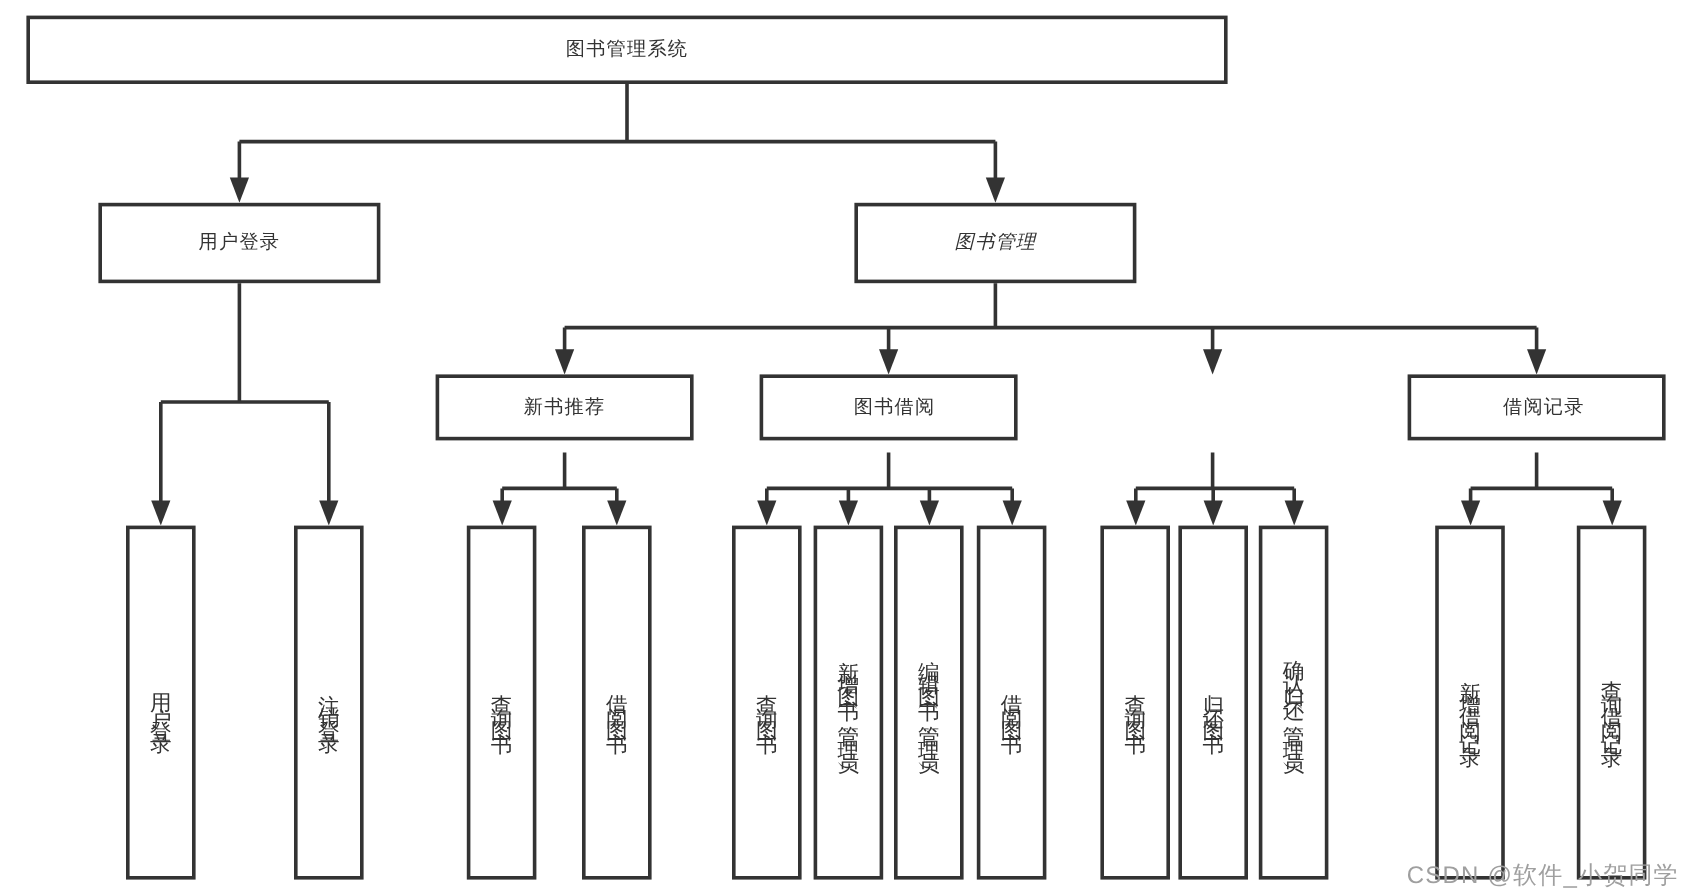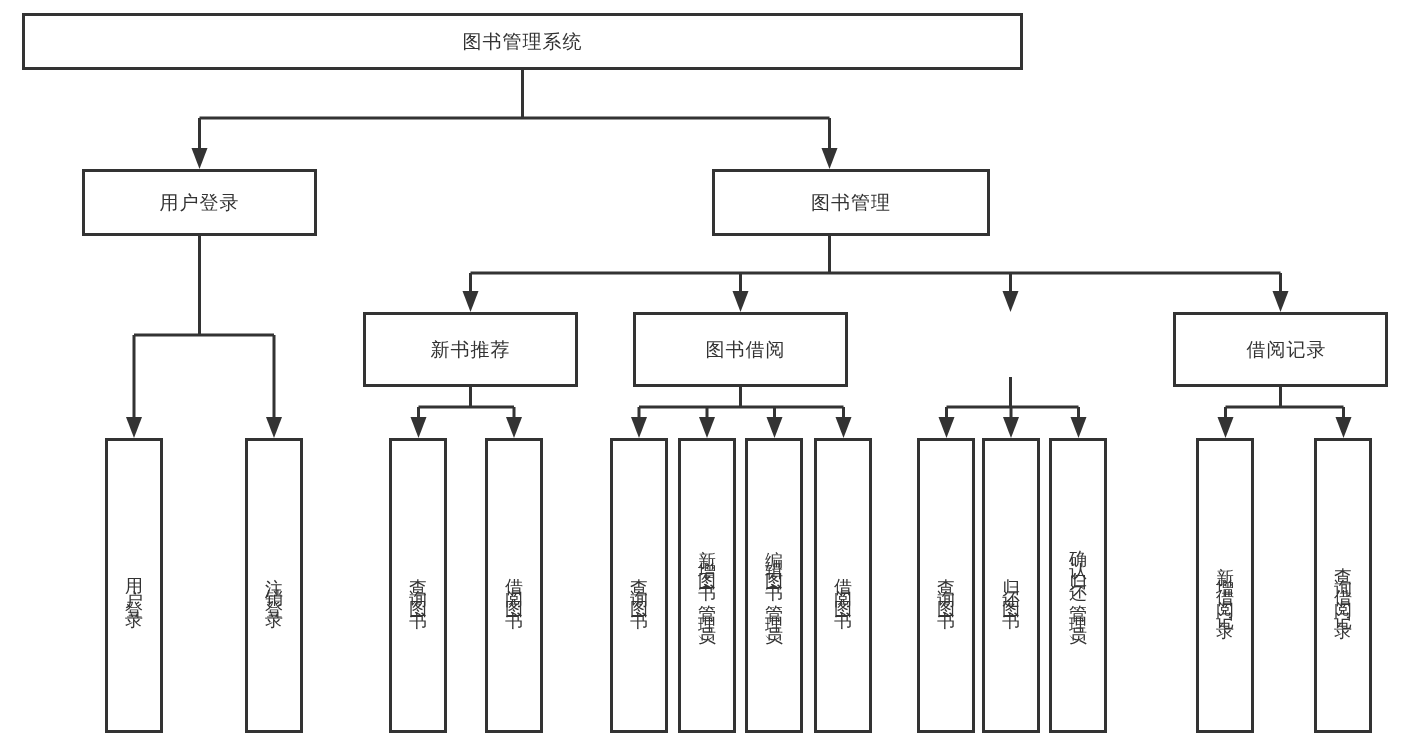--- a/index.html
+++ b/index.html
@@ -12,28 +12,28 @@
     overflow:hidden;
   }
   #connectors{position:absolute;left:0;top:0;width:1405px;height:747px;z-index:1;}
   .node{
     position:absolute;
     box-sizing:border-box;
     border:3px solid #333333;
     background:#ffffff;
     display:flex;align-items:center;justify-content:center;
     z-index:2;
-    font-size:19px;
+    font-size:16px;
     letter-spacing:1px;
     white-space:nowrap;
   }
   .root{left:22px;top:13px;width:1001px;height:57px;}
   .lvl2a{left:82px;top:169px;width:235px;height:67px;}
-  .lvl2b{left:712px;top:169px;width:278px;height:67px;}
-  .lvl3{top:312px;width:215px;height:75px;}
+  .lvl2b{left:712px;top:169px;width:235px;height:67px;font-style:italic;}
+  .lvl3{top:312px;width:215px;height:55px;}
   .l3a{left:363px;} .l3b{left:633px;padding-left:10px;} .l3c{left:903px;} .l3d{left:1173px;padding-left:12px;}
   .leaf{
     top:438px;width:58px;height:295px;
     writing-mode:vertical-rl;
     text-orientation:mixed;
     font-size:18px;
     letter-spacing:11px;
     line-height:1;
     white-space:nowrap;
   }
@@ -120,14 +120,15 @@
   <div class="node leaf f3c">编辑图书（管理员）</div>
   <div class="node leaf f3d">借阅图书</div>
 
   <div class="node leaf f4a">查询图书</div>
   <div class="node leaf f4b">归还图书</div>
   <div class="node leaf f4c">确认归还（管理员）</div>
 
   <div class="node leaf f5a">新增借阅记录</div>
   <div class="node leaf f5b">查询借阅记录</div>
 
+  <div class="watermark">CSDN @软件_小贺同学</div>
 
 </div>
 
 </body></html>

